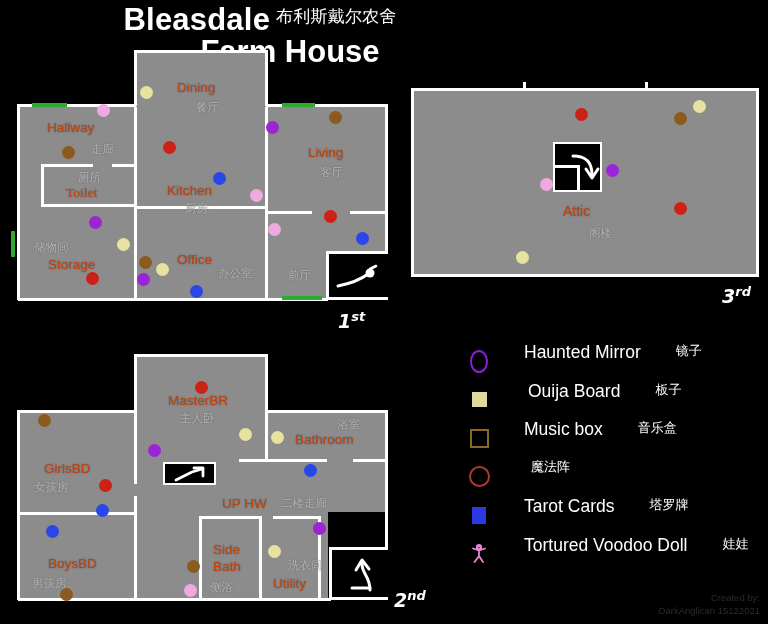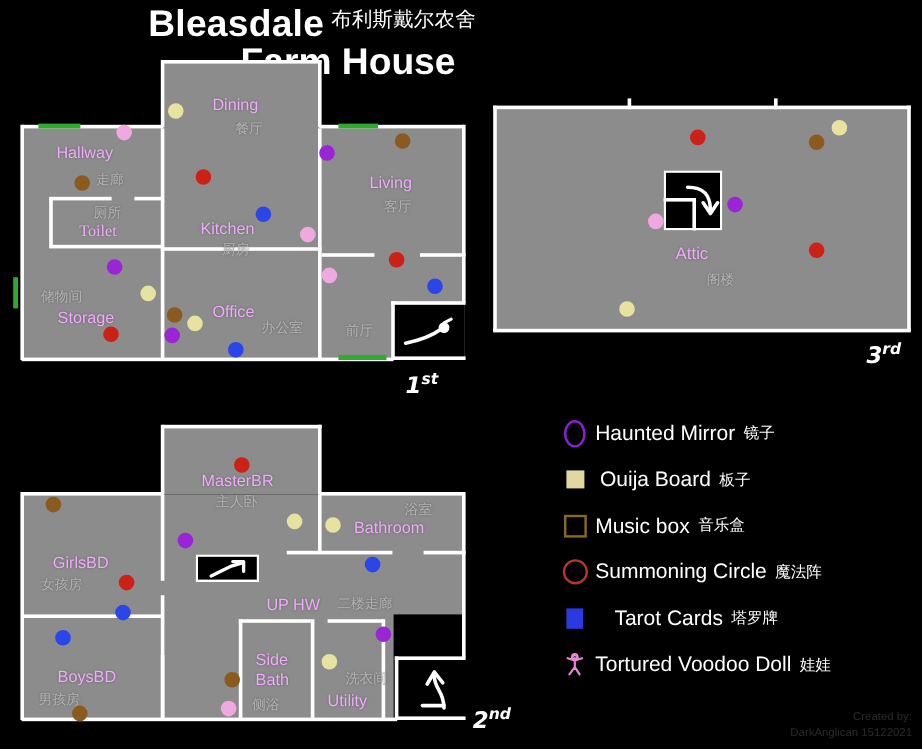--- a/index.html
+++ b/index.html
@@ -12,34 +12,34 @@
   .title-cn{color:#fff;font-size:17px;font-weight:500;vertical-align:8px;margin-left:6px;}
 
   
   .floor{position:absolute;}
   .room{position:absolute;background:#8c8c8c;box-sizing:border-box;}
   .wall{position:absolute;background:#ffffff;}
   .door{position:absolute;background:#2eaa2e;height:4px;}
   .blackbox{position:absolute;background:#000;box-sizing:border-box;border:2px solid #fff;}
   .blacknb{position:absolute;background:#000;}
 
-  .rlabel{position:absolute;color:#f0abfc;font-size:13.5px;white-space:nowrap;
+  .rlabel{position:absolute;color:#c2410c;font-size:13.5px;white-space:nowrap;
           text-shadow:0 0 2px rgba(0,0,0,.35);}
   .rlabel.dim{color:#b4b4b4;font-size:11.5px;}
   .rlabel.big{font-size:14px;}
 
   .dot{position:absolute;width:13px;height:13px;border-radius:50%;}
 
   .handwrite{position:absolute;color:#fff;font-size:19px;font-style:italic;
              font-family:"DejaVu Sans",sans-serif;font-weight:600;}
   .handwrite sup{font-size:13px;}
 
   
   .legend{position:absolute;left:462px;top:342px;width:300px;}
-  .legrow{display:flex;align-items:center;height:38.5px;}
+  .legrow{display:flex;height:38.5px;gap:28px;}
   .legicon{width:34px;display:flex;justify-content:center;align-items:center;}
   .legtext{color:#fff;font-size:17.5px;white-space:nowrap;}
   .legcn{color:#fff;font-size:13px;margin-left:7px;}
 
   .ic-ellipse{width:14px;height:19px;border:2px solid #8b1fd4;border-radius:50%;}
   .ic-sqo{width:15px;height:15px;border:2px solid #8a6a22;}
   .ic-sqf{width:15px;height:15px;background:#ded9a0;}
   .ic-circo{width:17px;height:17px;border:2px solid #b4372a;border-radius:50%;}
   .ic-sqb{width:14px;height:17px;background:#2b3ae0;}
 
@@ -92,21 +92,21 @@
   <div class="door" style="left:11px;top:231px;width:4px;height:26px;"></div>
   <div class="door" style="left:282px;top:296px;width:40px;"></div>
 
   <svg class="blackbox" style="left:332px;top:262px;width:48px;height:32px;border:none;" viewBox="0 0 48 32">
     <path d="M6 24 C16 22, 28 18, 36 12" stroke="#fff" stroke-width="3" fill="none" stroke-linecap="round"></path>
     <circle cx="38" cy="11" r="4.5" fill="#fff"></circle>
     <path d="M38 7 L44 4" stroke="#fff" stroke-width="2.6" stroke-linecap="round"></path>
   </svg>
 
   <div class="rlabel" style="left:47px;top:120px;text-align:center;">Hallway</div>
-  <div class="rlabel dim" style="left:80px;top:142px;">走廊</div>
+  <div class="rlabel dim" style="left:91px;top:142px;">走廊</div>
   <div class="rlabel" style="left:66px;top:185px;font-family:Liberation Serif, serif;">Toilet</div>
   <div class="rlabel dim" style="left:78px;top:170px;">厕所</div>
   <div class="rlabel" style="left:177px;top:80px;">Dining</div>
   <div class="rlabel dim" style="left:196px;top:100px;">餐厅</div>
   <div class="rlabel" style="left:167px;top:183px;">Kitchen</div>
   <div class="rlabel dim" style="left:185px;top:201px;">厨房</div>
   <div class="rlabel" style="left:308px;top:145px;">Living</div>
   <div class="rlabel dim" style="left:320px;top:165px;">客厅</div>
   <div class="rlabel" style="left:48px;top:257px;">Storage</div>
   <div class="rlabel dim" style="left:34px;top:240px;">储物间</div>
@@ -268,28 +268,27 @@
     <div class="legicon">
         <div class="ic-sqo"></div>
       </div>
     <div class="legtext">Music box</div>
     <div class="legcn">音乐盒</div>
   </div>
   <div class="legrow">
     <div class="legicon">
         <div class="ic-circo"></div>
       </div>
-    <div class="legtext">Summoning Circle</div>
     <div class="legcn">魔法阵</div>
   </div>
   <div class="legrow">
     <div class="legicon">
         <div class="ic-sqb"></div>
       </div>
-    <div class="legtext" style="margin-left:16px;">Tarot Cards</div>
+    <div class="legtext" style="margin-left:0;">Tarot Cards</div>
     <div class="legcn">塔罗牌</div>
   </div>
   <div class="legrow">
     <div class="legicon">
       <svg width="22" height="22" viewBox="0 0 22 22">
         <path d="M11 3 a2.2 2.2 0 1 0 .01 0 M11 5.5 L11 13 M11 7.5 L5 5.5 M11 7.5 L17 5.5 M11 13 L6.5 19 M11 13 L15 19" stroke="#e887d6" stroke-width="1.8" fill="none" stroke-linecap="round"></path>
         <circle cx="11" cy="4.2" r="2.2" fill="none" stroke="#e887d6" stroke-width="1.8"></circle>
       </svg>
     </div>
     <div class="legtext">Tortured Voodoo Doll</div>

